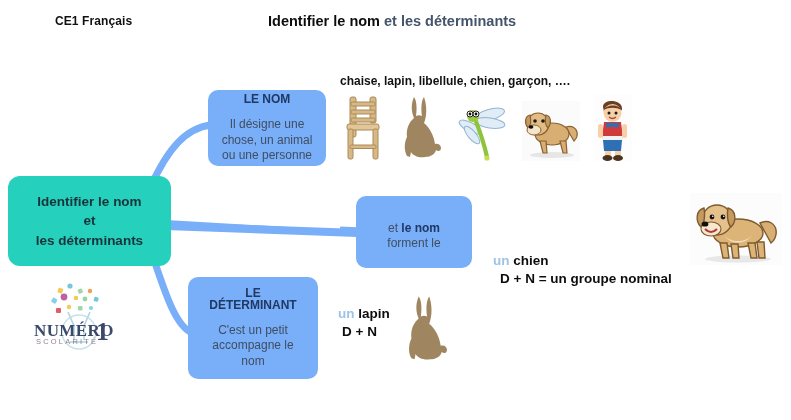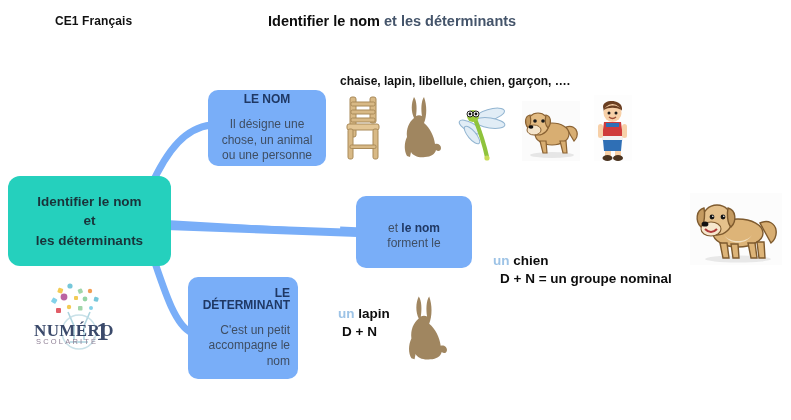--- a/index.html
+++ b/index.html
@@ -88,21 +88,21 @@
   .node .body {
     color: #3f4e63;
     font-size: 12px;
     line-height: 1.28;
     margin-top: 8px;
   }
   .node .body b { color: #1f3864; font-weight: bold; }
 
   #node-nom        { left: 208px; top: 90px;  width: 118px; height: 76px; }
   #node-groupe     { left: 356px; top: 196px; width: 116px; height: 72px; }
-  #node-det        { left: 188px; top: 277px; width: 110px; height: 102px; text-align: right; }
+  #node-det        { left: 188px; top: 277px; width: 130px; height: 102px; }
   #node-det .ttl   { line-height: 1.05; }
 
   
   .wordlist {
     position: absolute;
     left: 340px; top: 74px;
     font-size: 12px;
     font-weight: bold;
     color: #111111;
     white-space: nowrap;

